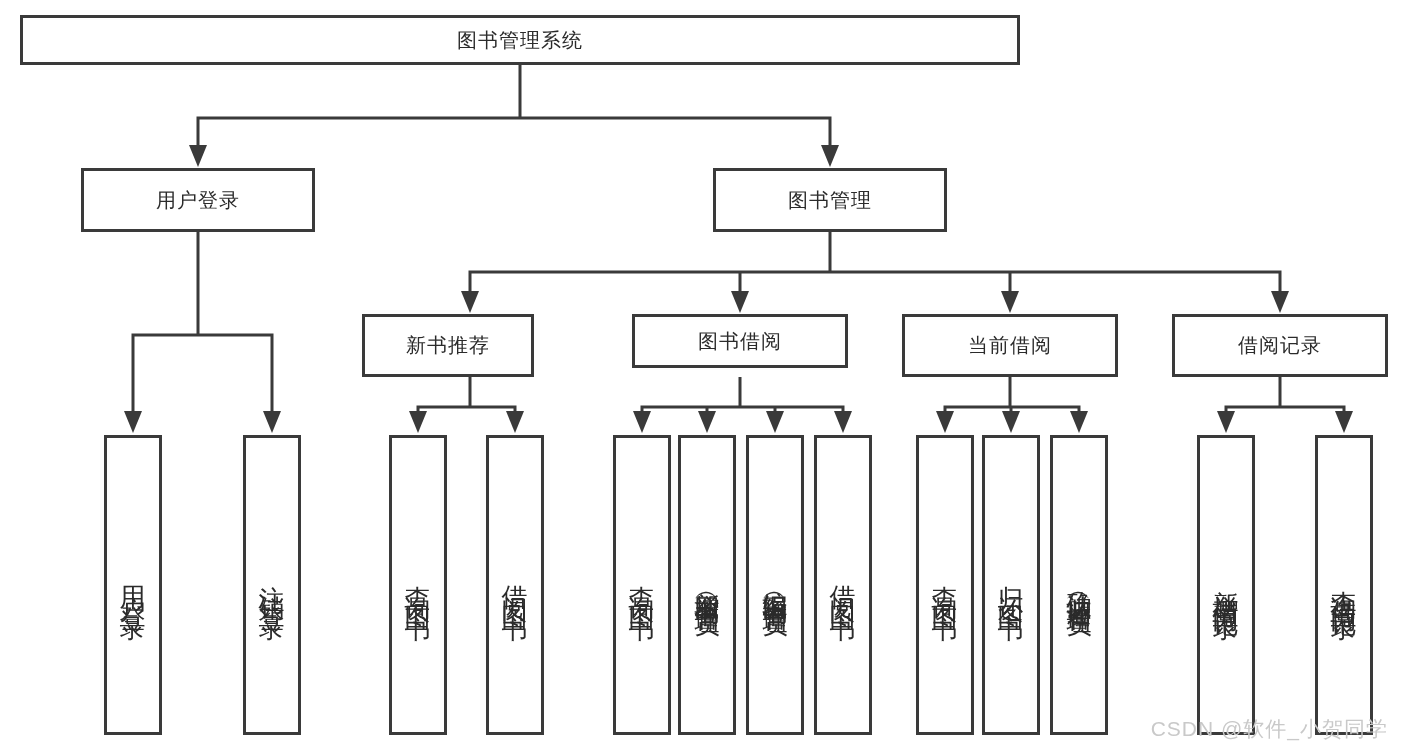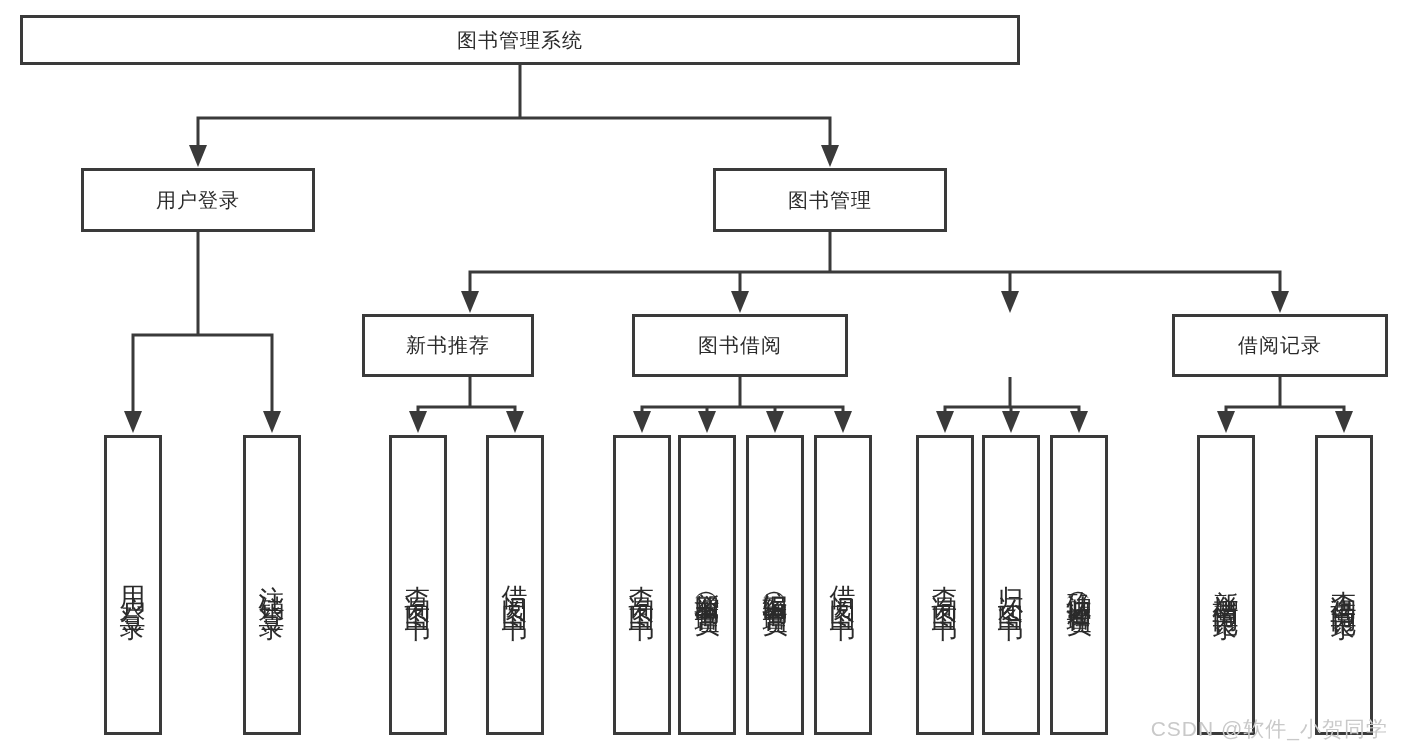--- a/index.html
+++ b/index.html
@@ -90,22 +90,25 @@
   <div class="node" style="left:81px;top:168px;width:234px;height:64px">
     <span>用户登录</span>
   </div>
   <div class="node" style="left:713px;top:168px;width:234px;height:64px">
     <span>图书管理</span>
   </div>
 
   <div class="node" style="left:362px;top:314px;width:172px;height:63px">
     <span>新书推荐</span>
   </div>
-  <div class="node" style="left:632px;top:314px;width:216px;height:63px">
+  <div class="node" style="left:632px;top:314px;width:216px;height:54px">
     <span>图书借阅</span>
+  </div>
+  <div class="node" style="left:902px;top:314px;width:216px;height:63px">
+    <span>当前借阅</span>
   </div>
   <div class="node" style="left:1172px;top:314px;width:216px;height:63px">
     <span>借阅记录</span>
   </div>
 
   <div class="leaf" style="left:104px">
     <span>用户登录</span>
   </div>
   <div class="leaf" style="left:243px">
     <span>注销登录</span>

